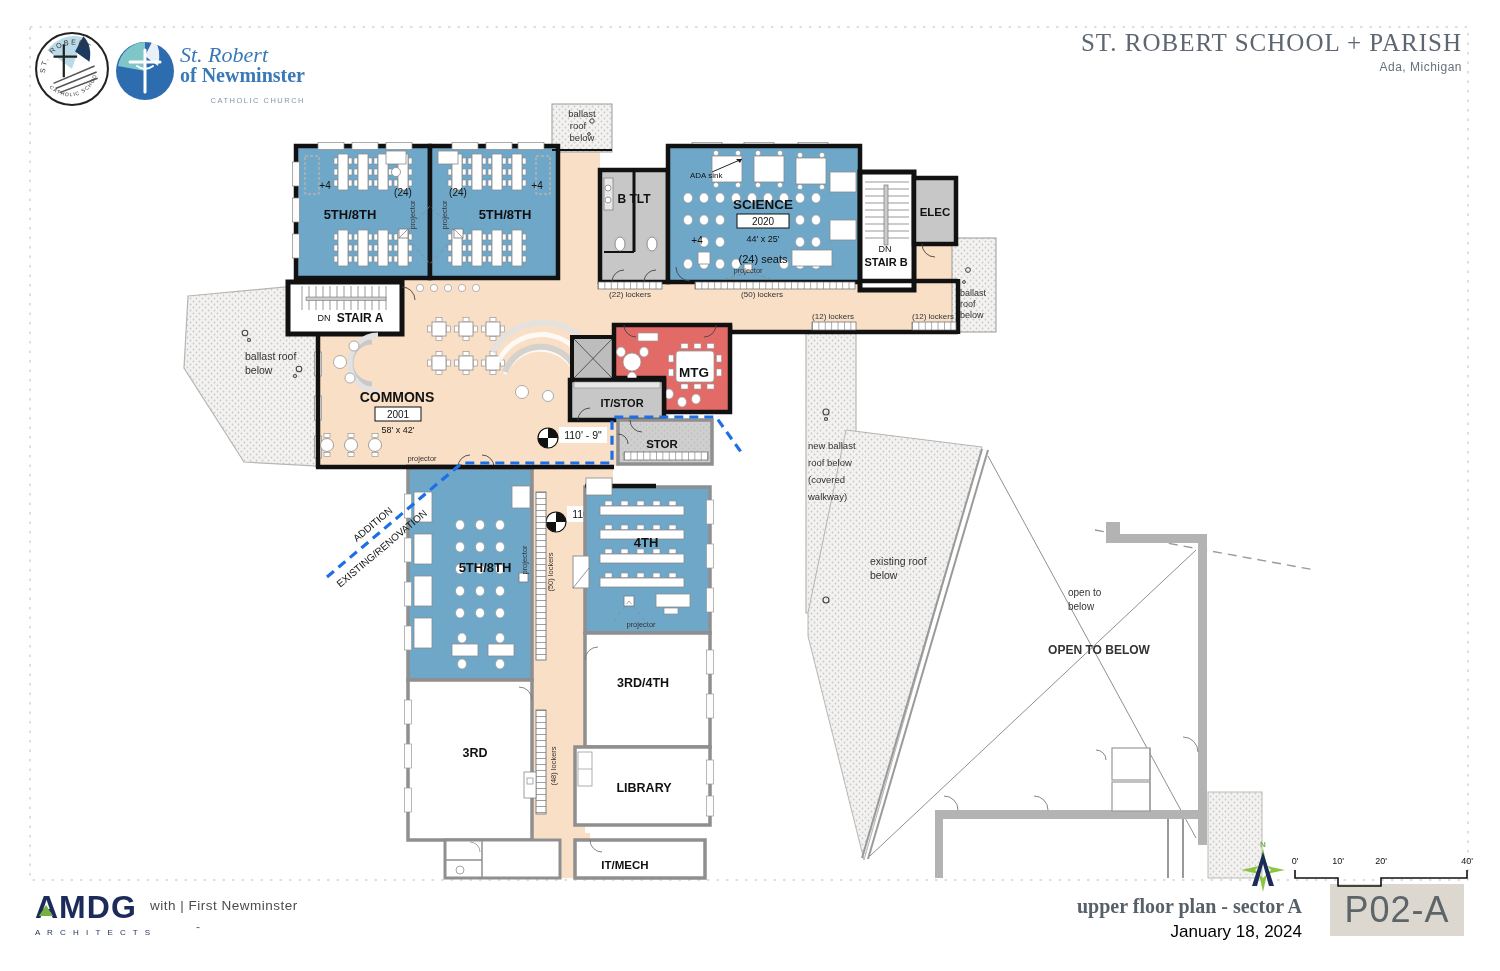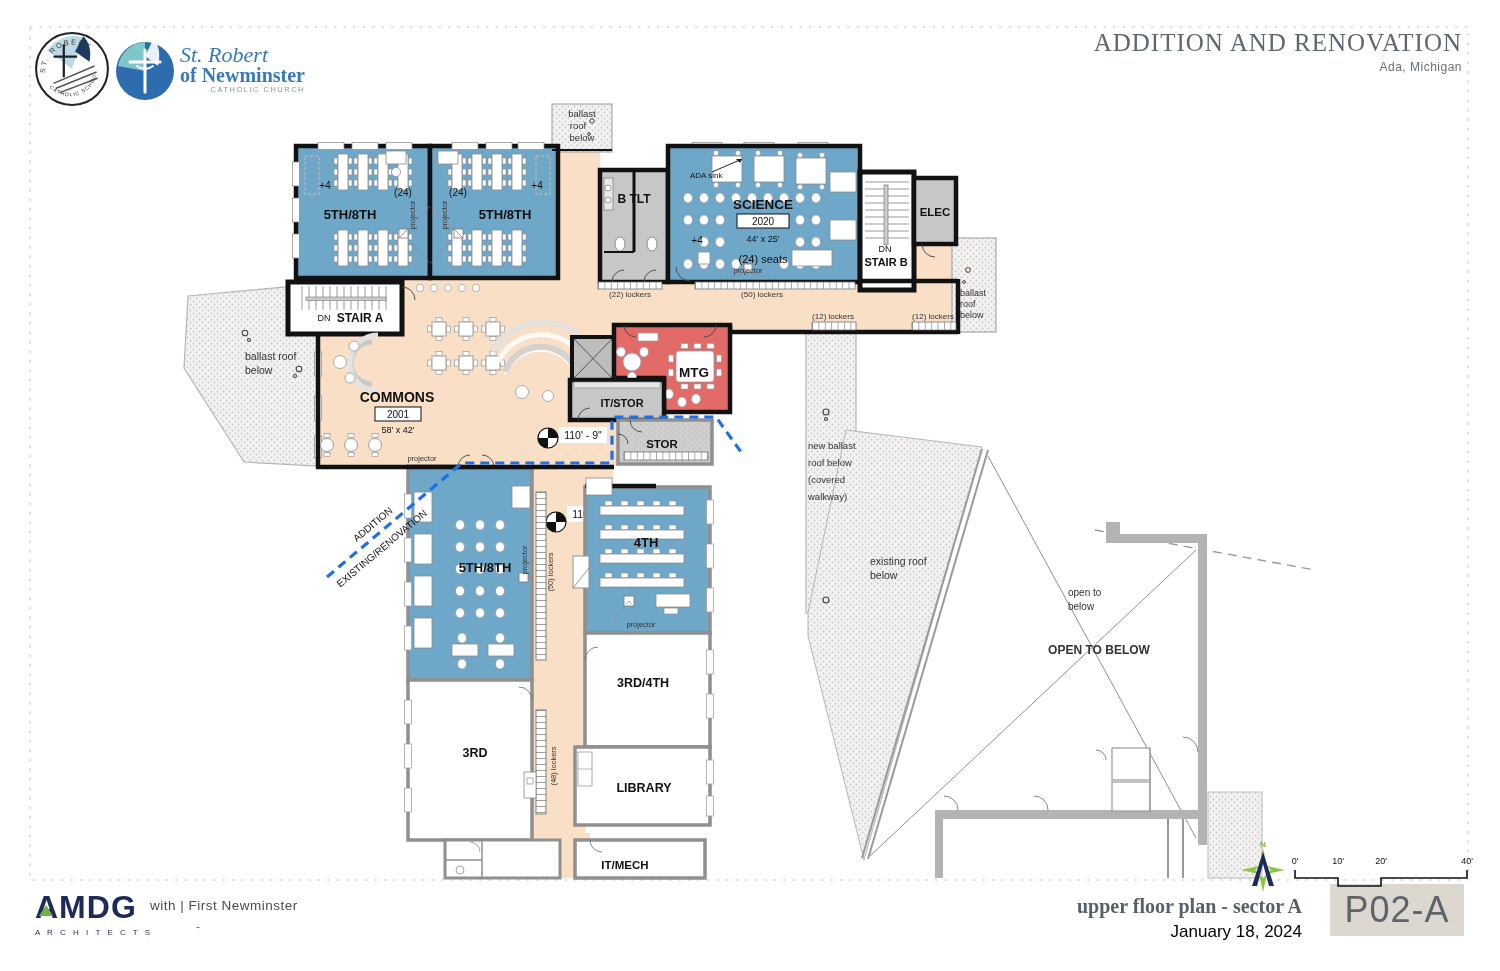--- a/index.html
+++ b/index.html
@@ -4,21 +4,21 @@
 <style>
   html,body{margin:0;padding:0;background:#fff;}
   body{width:1500px;height:971px;position:relative;overflow:hidden;font-family:"Liberation Sans",sans-serif;}
   .abs{position:absolute;}
   #hdr-title{right:38px;top:28px;text-align:right;color:#5d6671;}
   #hdr-title .t1,#hdr-title .t2{font-family:"Liberation Serif",serif;font-size:25px;letter-spacing:1px;line-height:30px;}
   #hdr-title .loc{font-size:12px;color:#67707c;margin-top:2px;letter-spacing:.5px;}
   #church-text{left:180px;top:44px;color:#3a79b8;}
   #church-text .l1{font-family:"Liberation Serif",serif;font-style:italic;font-size:22px;line-height:22px;}
   #church-text .l2{font-family:"Liberation Serif",serif;font-weight:bold;font-size:20px;line-height:18px;}
-  #church-text .l3{font-size:7.5px;color:#8595a5;letter-spacing:1.5px;text-align:right;margin-top:1px;}
+  #church-text .l3{font-size:7.5px;color:#8595a5;letter-spacing:1.5px;text-align:right;margin-top:12px;}
   #partner{left:150px;top:898px;font-size:13.5px;color:#4c4c4c;letter-spacing:.5px;}
   #partner-dash{left:196px;top:920px;font-size:12px;color:#666;}
   #sheet-title{right:198px;top:892px;text-align:right;color:#566069;}
   #sheet-title .st{font-family:"Liberation Serif",serif;font-weight:bold;font-size:20px;line-height:28px;}
   #sheet-title .sd{font-size:17px;color:#000000;margin-top:2px;}
   #sheet-no{right:36px;top:884px;width:134px;height:52px;background:#dcd8d0;color:#5d6569;
     font-size:36px;display:flex;align-items:center;justify-content:center;letter-spacing:1px;}
   svg text{font-family:"Liberation Sans",sans-serif;}
 </style>
 </head>
@@ -48,21 +48,21 @@
     <path d="M25,30 Q33,36 41,30" fill="none" stroke-width="2"></path>
   </g>
 </svg>
 <div class="abs" id="church-text">
   <div class="l1">St. Robert</div>
   <div class="l2">of Newminster</div>
   <div class="l3">CATHOLIC CHURCH</div>
 </div>
 
 <div class="abs" id="hdr-title">
-  <div class="t2">ADDITION AND RENOVATION</div>
+  <div class="t1">ST. ROBERT SCHOOL + PARISH</div>
   <div class="loc">Ada, Michigan</div>
 </div>
 
 <svg class="abs" style="left:0;top:0" width="1500" height="971" viewBox="0 0 1500 971">
 <defs>
   <pattern id="dots" width="6" height="6" patternUnits="userSpaceOnUse">
     <rect width="6" height="6" fill="#f3f2f0"></rect>
     <circle cx="1.5" cy="1.5" r="0.9" fill="#c9c9c9"></circle>
         <circle cx="4.5" cy="4.5" r="0.9" fill="#c9c9c9"></circle>
   </pattern>

